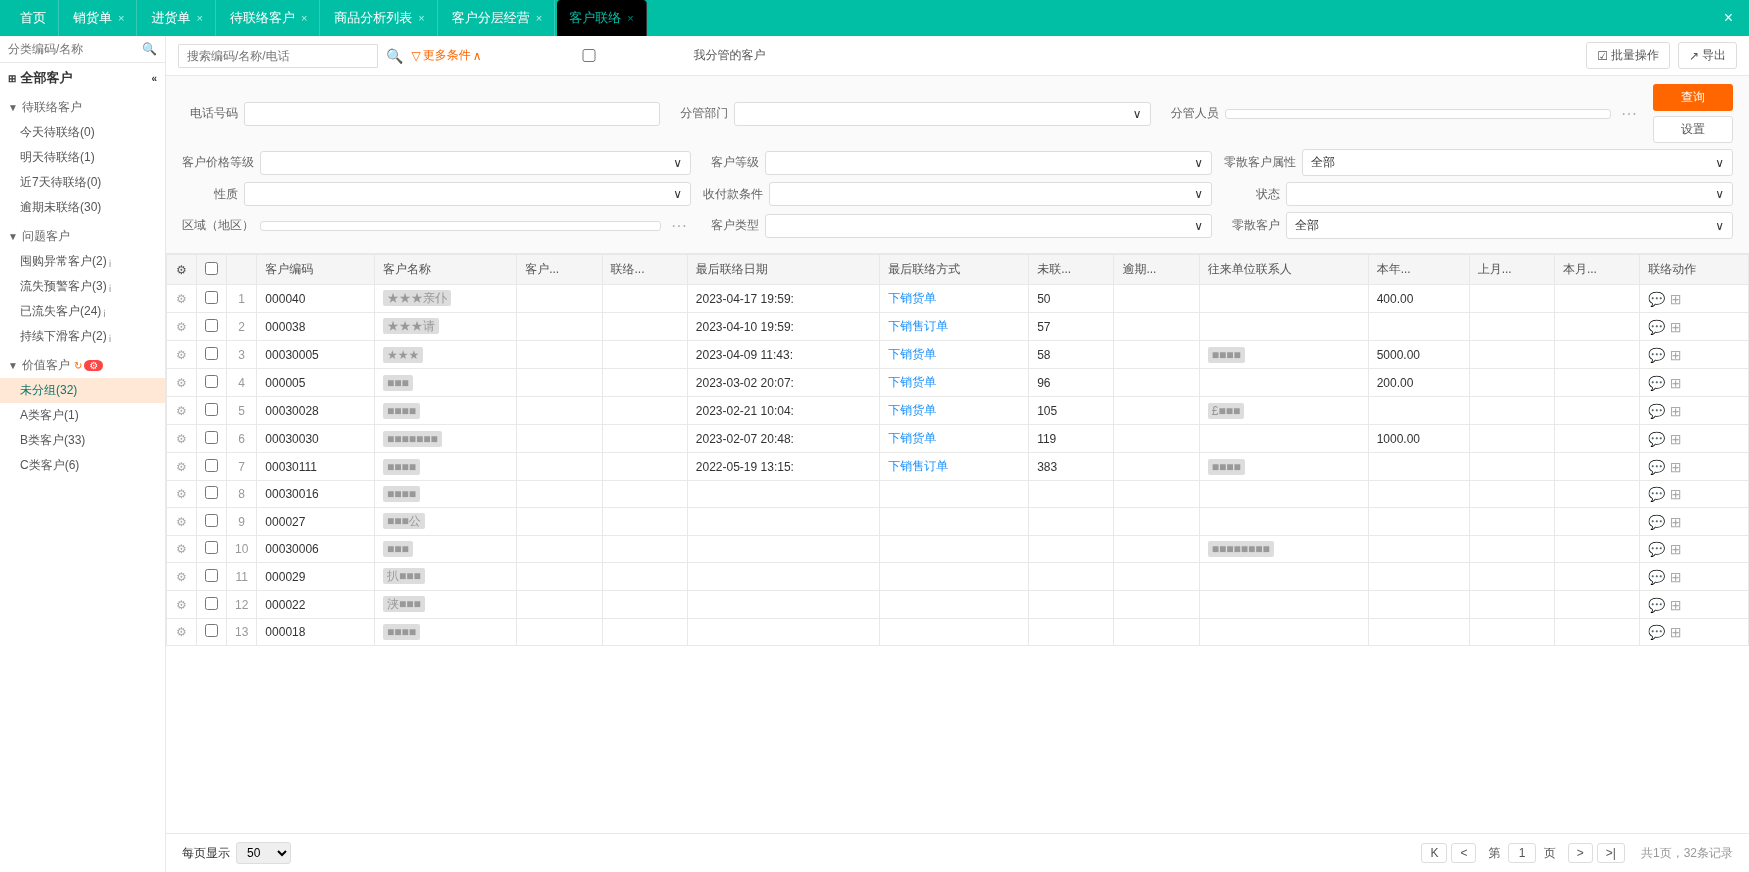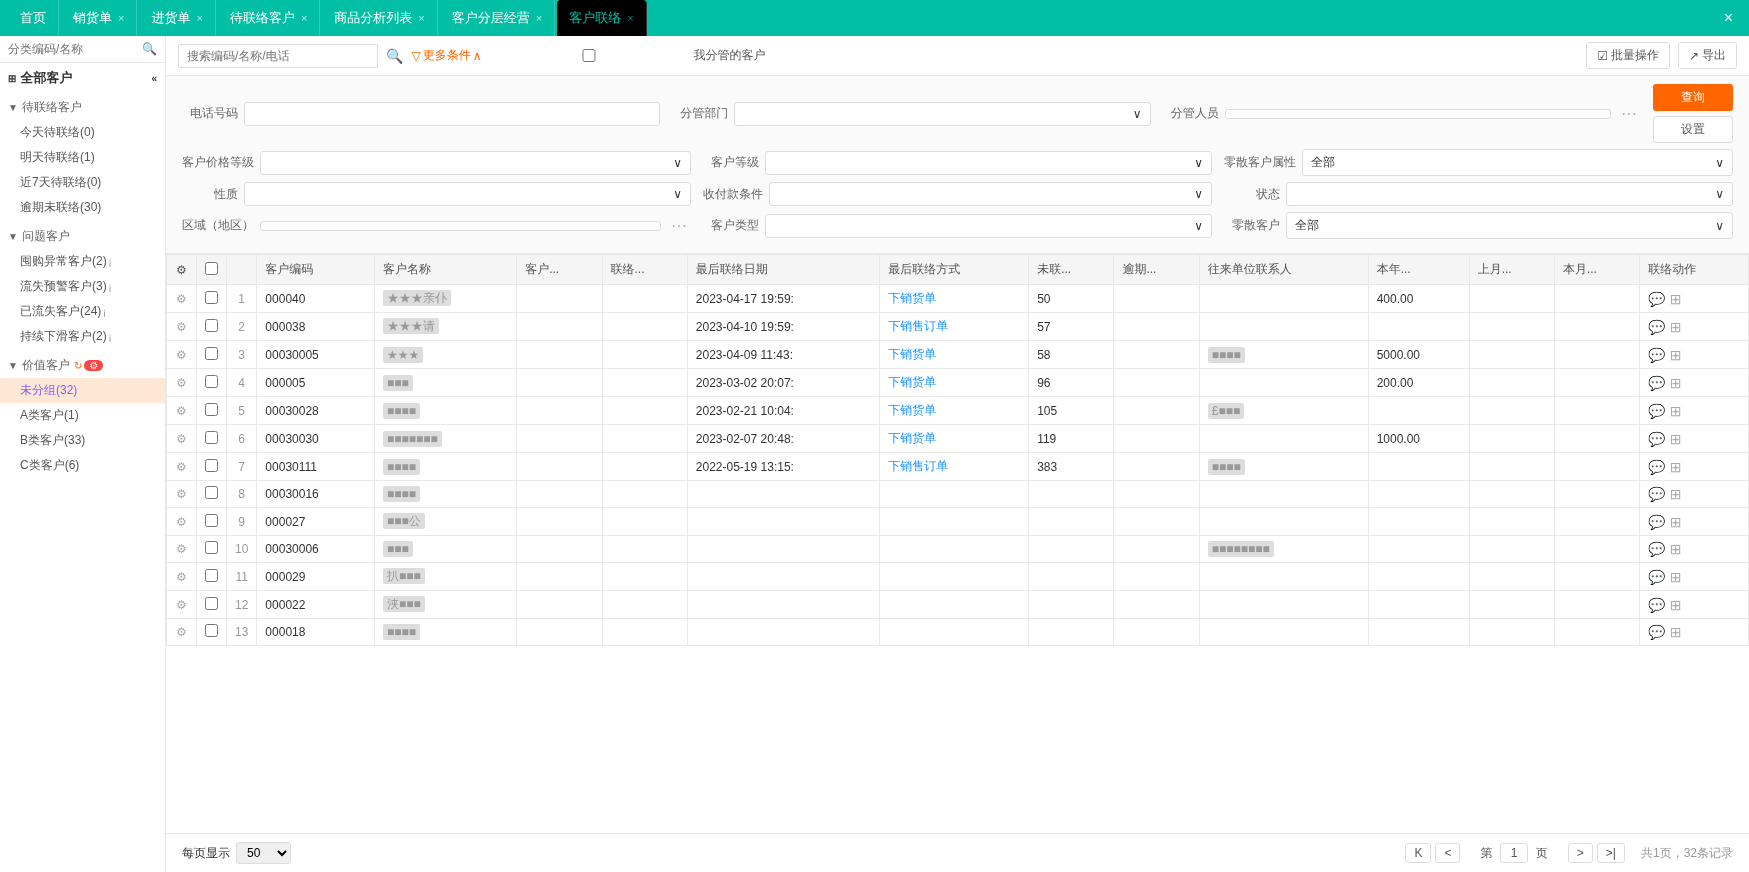--- a/index.html
+++ b/index.html
@@ -24,21 +24,21 @@
     .sidebar-section { padding: 0; }
     .sidebar-header { display: flex; align-items: center; padding: 6px 8px; font-weight: bold; font-size: 13px; color: #333; cursor: pointer; }
     .sidebar-header .grid-icon { margin-right: 4px; font-size: 10px; }
     .sidebar-header .collapse-icon { margin-left: auto; font-size: 10px; }
 
     .sidebar-group { padding: 2px 0; }
     .sidebar-group-title { padding: 4px 8px; color: #666; font-size: 12px; cursor: pointer; display: flex; align-items: center; }
     .sidebar-group-title .arrow { margin-right: 4px; font-size: 10px; }
 
     .sidebar-item { padding: 4px 8px 4px 20px; font-size: 12px; color: #555; cursor: pointer; display: flex; align-items: flex-end; }
-    .sidebar-item.active { background: #ffe8d6; color: #8b5cf6; }
+    .sidebar-item.active { background: #ffe8d6; color: #0f766e; }
 
     
     .content-area { flex: 1; display: flex; flex-direction: column; overflow: hidden; }
 
     
     .filter-bar { background: #fff; border-bottom: 1px solid #e8e8e8; padding: 6px 12px; display: flex; align-items: center; gap: 8px; }
     .filter-bar input { border: 1px solid #ddd; border-radius: 1px; padding: 4px 8px; font-size: 12px; width: 200px; }
     .filter-icon { color: #00bfa5; font-size: 14px; }
     .more-conditions { color: #ff6600; font-size: 12px; cursor: pointer; display: flex; align-items: center; gap: 2px; }
     .my-customers { display: flex; align-items: center; gap: 4px; font-size: 12px; color: #555; }
@@ -57,21 +57,21 @@
     .row-num { color: #999; text-align: center; }
     .action-icons { display: flex; gap: 4px; align-items: center; }
     .action-icon { color: #aaa; cursor: pointer; font-size: 14px; }
 
     
     .pagination { display: flex; align-items: center; justify-content: space-between; padding: 8px 16px; background: #fff; border-top: 1px solid #e8e8e8; font-size: 12px; }
     .page-size { display: flex; align-items: center; gap: 6px; }
     .page-size select { border: 1px solid #ddd; border-radius: 3px; padding: 2px 6px; font-size: 12px; }
     .page-controls { display: flex; align-items: center; gap: 4px; }
     .page-btn { border: 1px solid #ddd; border-radius: 3px; padding: 2px 8px; background: #fff; cursor: pointer; font-size: 12px; color: #555; }
-    .page-info { margin: 0 16px; color: #555; }
+    .page-info { margin: 0 8px; color: #555; }
     .page-total { color: #999; margin-left: 12px; }
 
     .checkbox-cell { width: 30px; text-align: center; }
     input[type="checkbox"] { cursor: pointer; }
 
     
     ::-webkit-scrollbar { width: 6px; height: 6px; }
     ::-webkit-scrollbar-track { background: #f1f1f1; }
     ::-webkit-scrollbar-thumb { background: #ccc; border-radius: 3px; }
 

